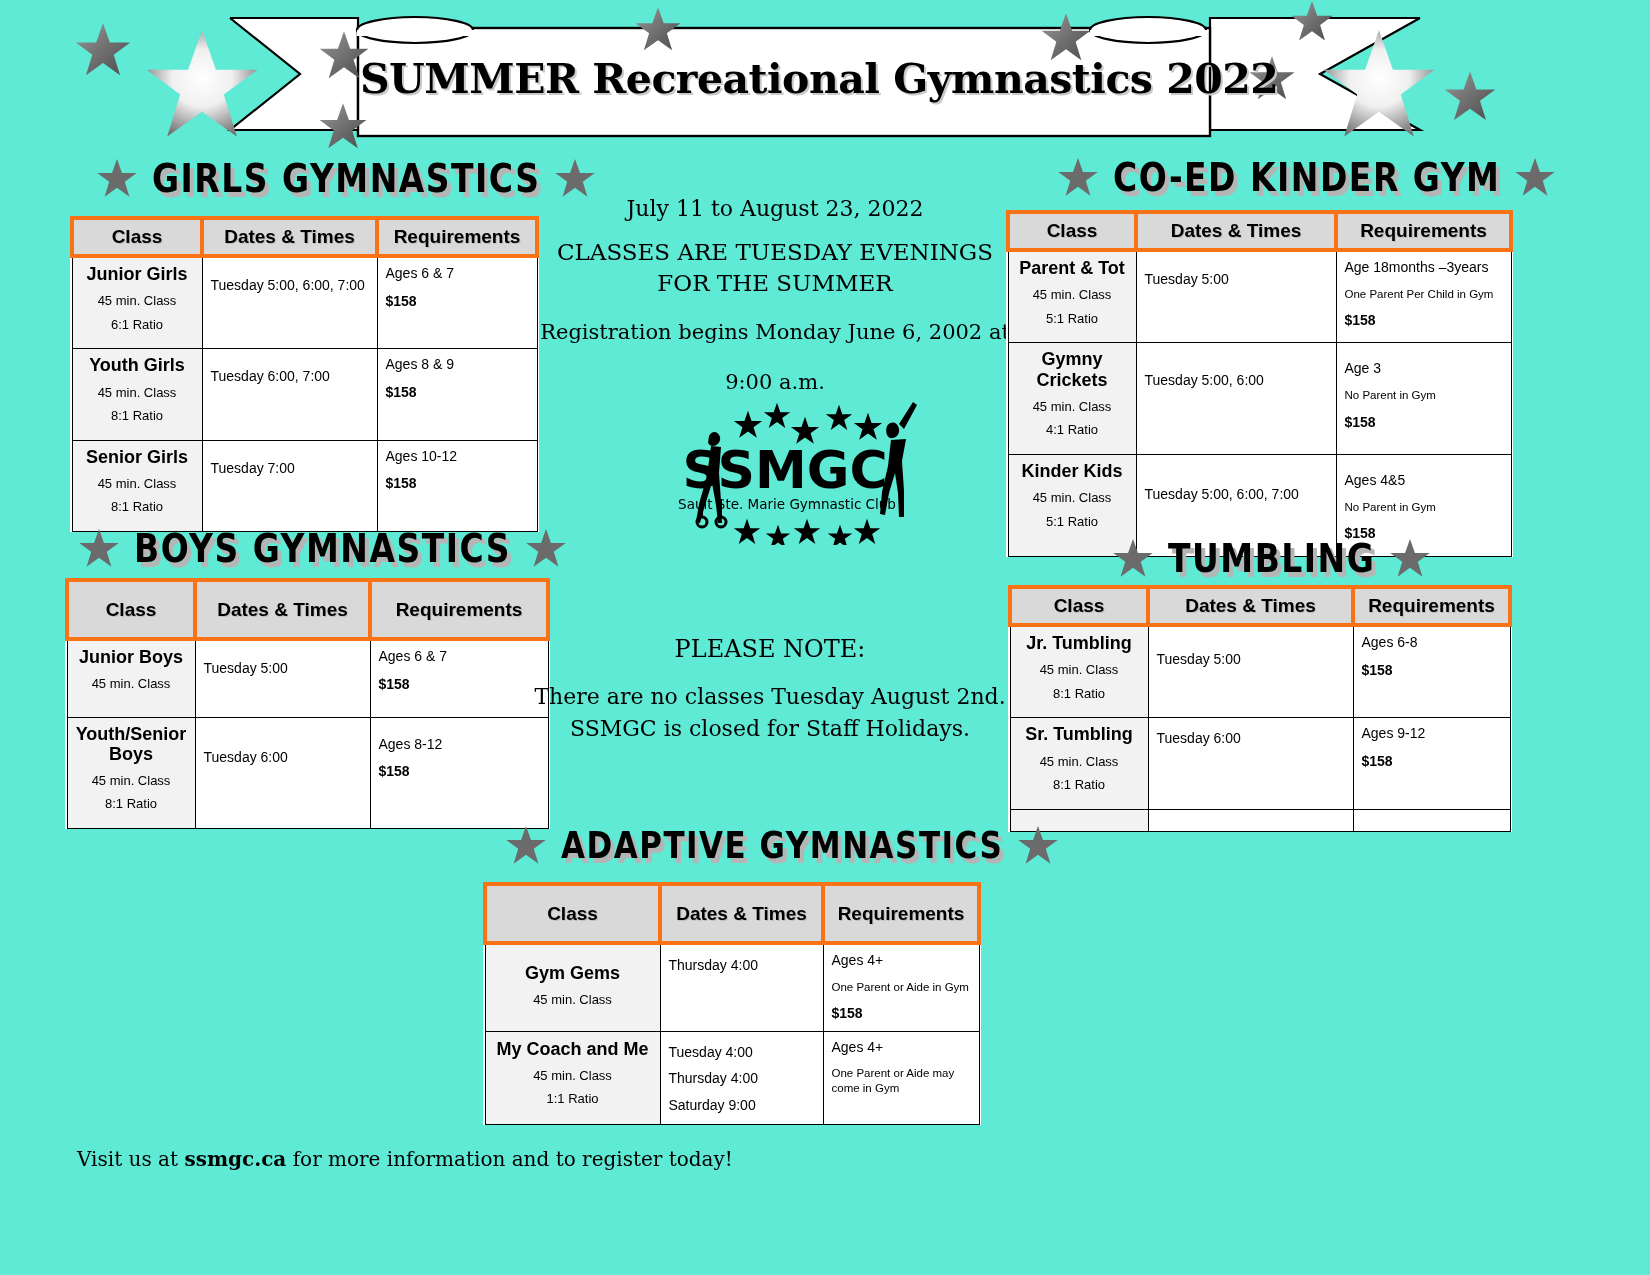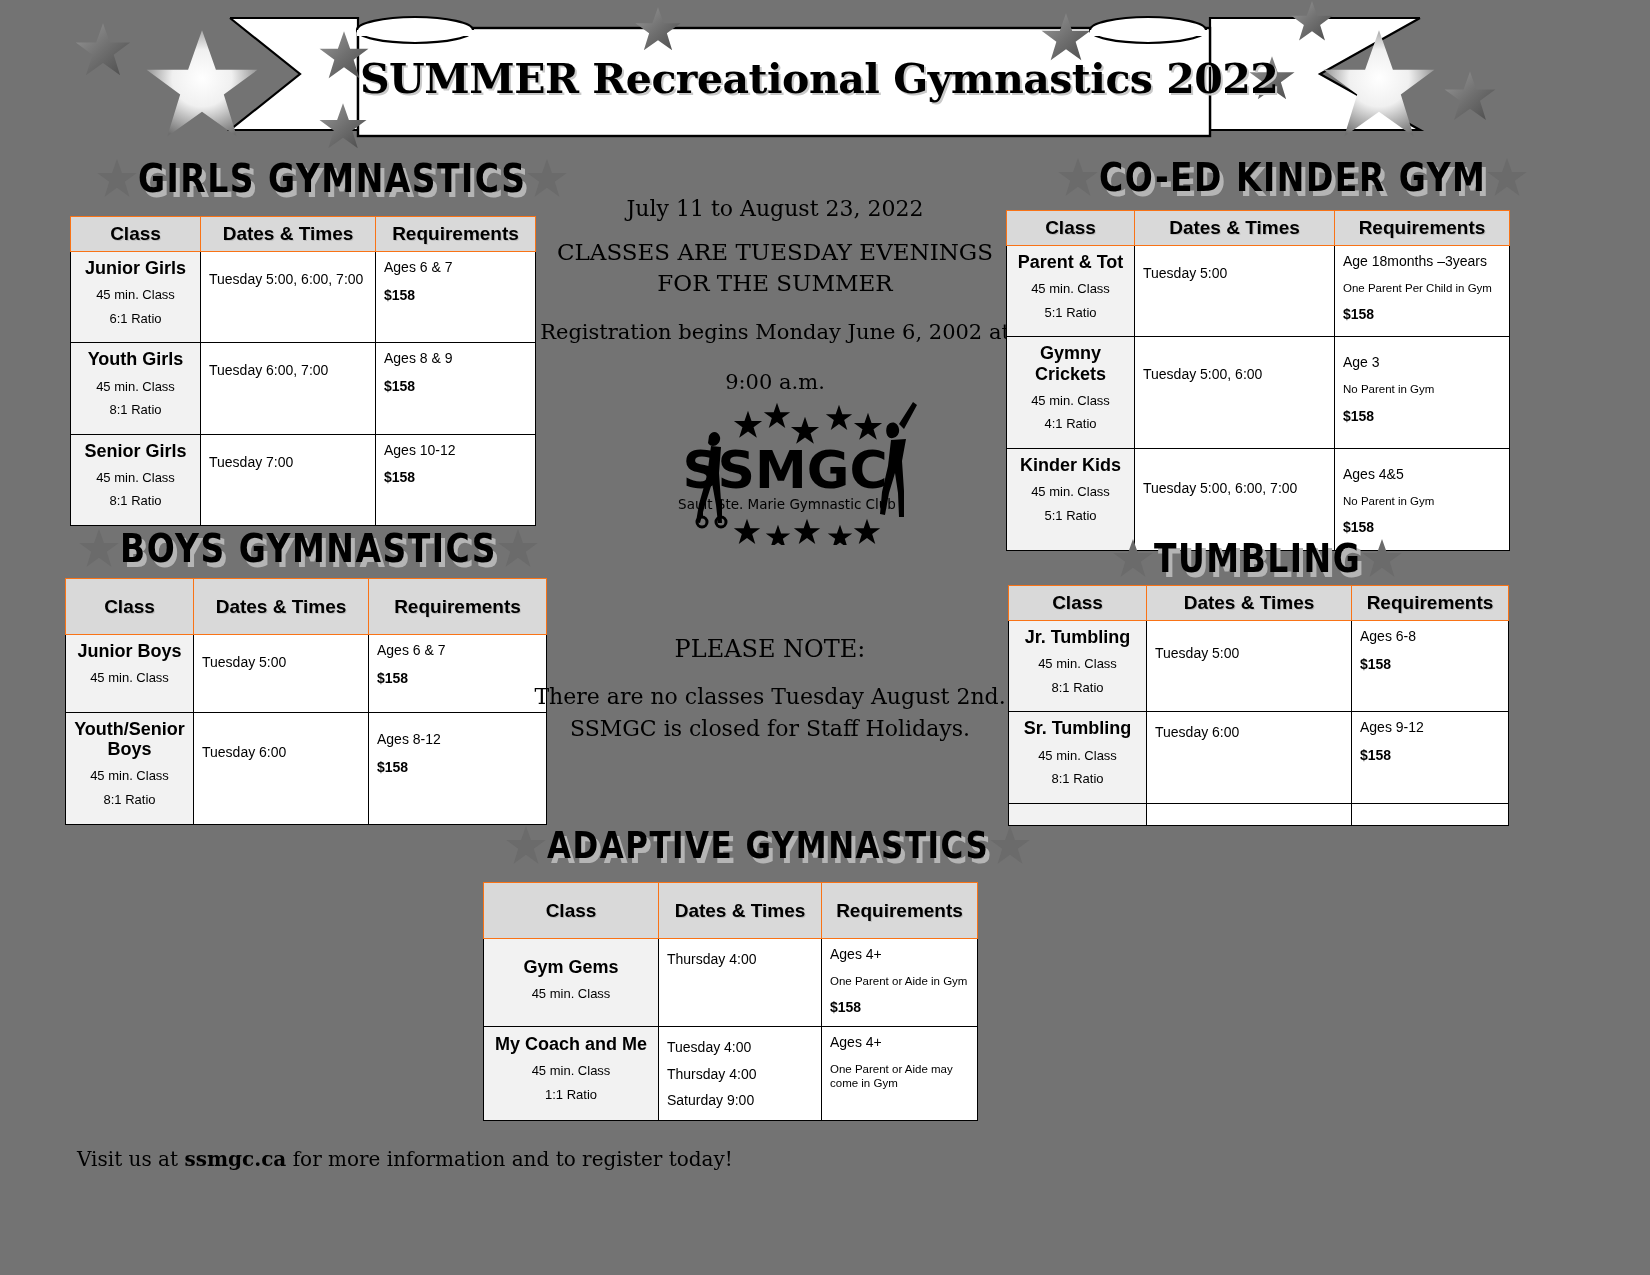--- a/index.html
+++ b/index.html
@@ -5,21 +5,21 @@
 <style>
   html, body {
     margin: 0;
     padding: 0;
     background: #ffffff;
   }
   .page {
     position: relative;
     width: 1650px;
     height: 1275px;
-    background: #737373;
+    background: #5eead4;
     font-family: "Liberation Sans", sans-serif;
     overflow: hidden;
   }
 
   
   .banner {
     position: absolute;
     left: 0;
     top: 0;
     width: 1650px;
@@ -39,20 +39,21 @@
     color: #000;
     text-shadow: 2px 2px 0 #c9c9c9;
     white-space: nowrap;
   }
 
   
   .sec-head {
     position: absolute;
     display: flex;
     align-items: center;
+    gap: 14px;
     white-space: nowrap;
   }
   .sec-head .txt {
     font-family: "DejaVu Sans", sans-serif;
     font-weight: bold;
     font-size: 33px;
     letter-spacing: 1.5px;
     color: #000;
     text-shadow: 4px 4px 0 #b5b5b5;
     transform: scaleY(1.18);
@@ -62,21 +63,21 @@
 
   
   .tbl {
     position: absolute;
     border-collapse: collapse;
     background: #fff;
     table-layout: fixed;
   }
   .tbl th {
     background: #d9d9d9;
-    border: 1px solid #f97316;
+    border: 4px solid #f97316;
     font-family: "Liberation Sans", sans-serif;
     font-weight: bold;
     font-size: 19px;
     color: #000;
     text-align: center;
     padding: 6px 4px;
     text-shadow: 1px 1px 0 #bdbdbd;
   }
   .tbl td {
     border: 1px solid #000;

